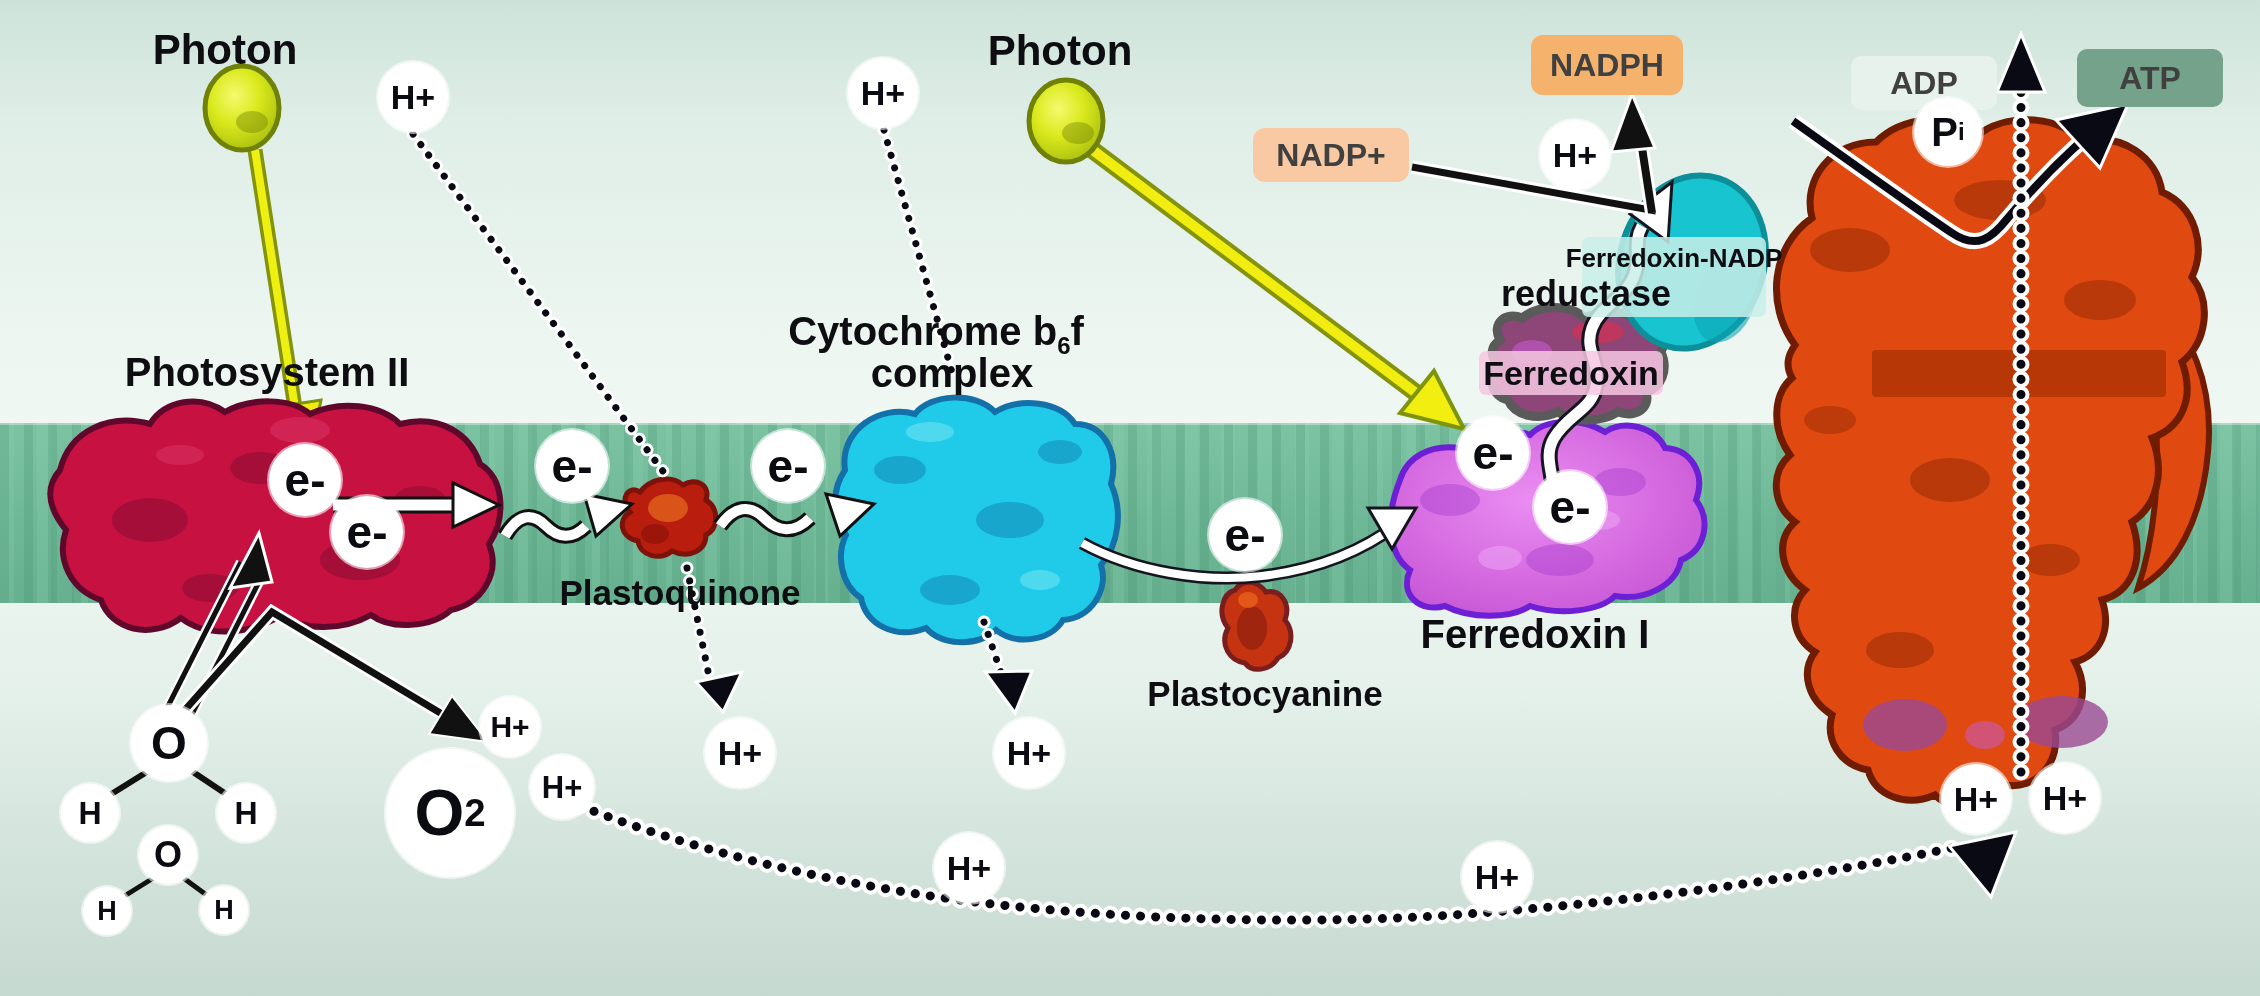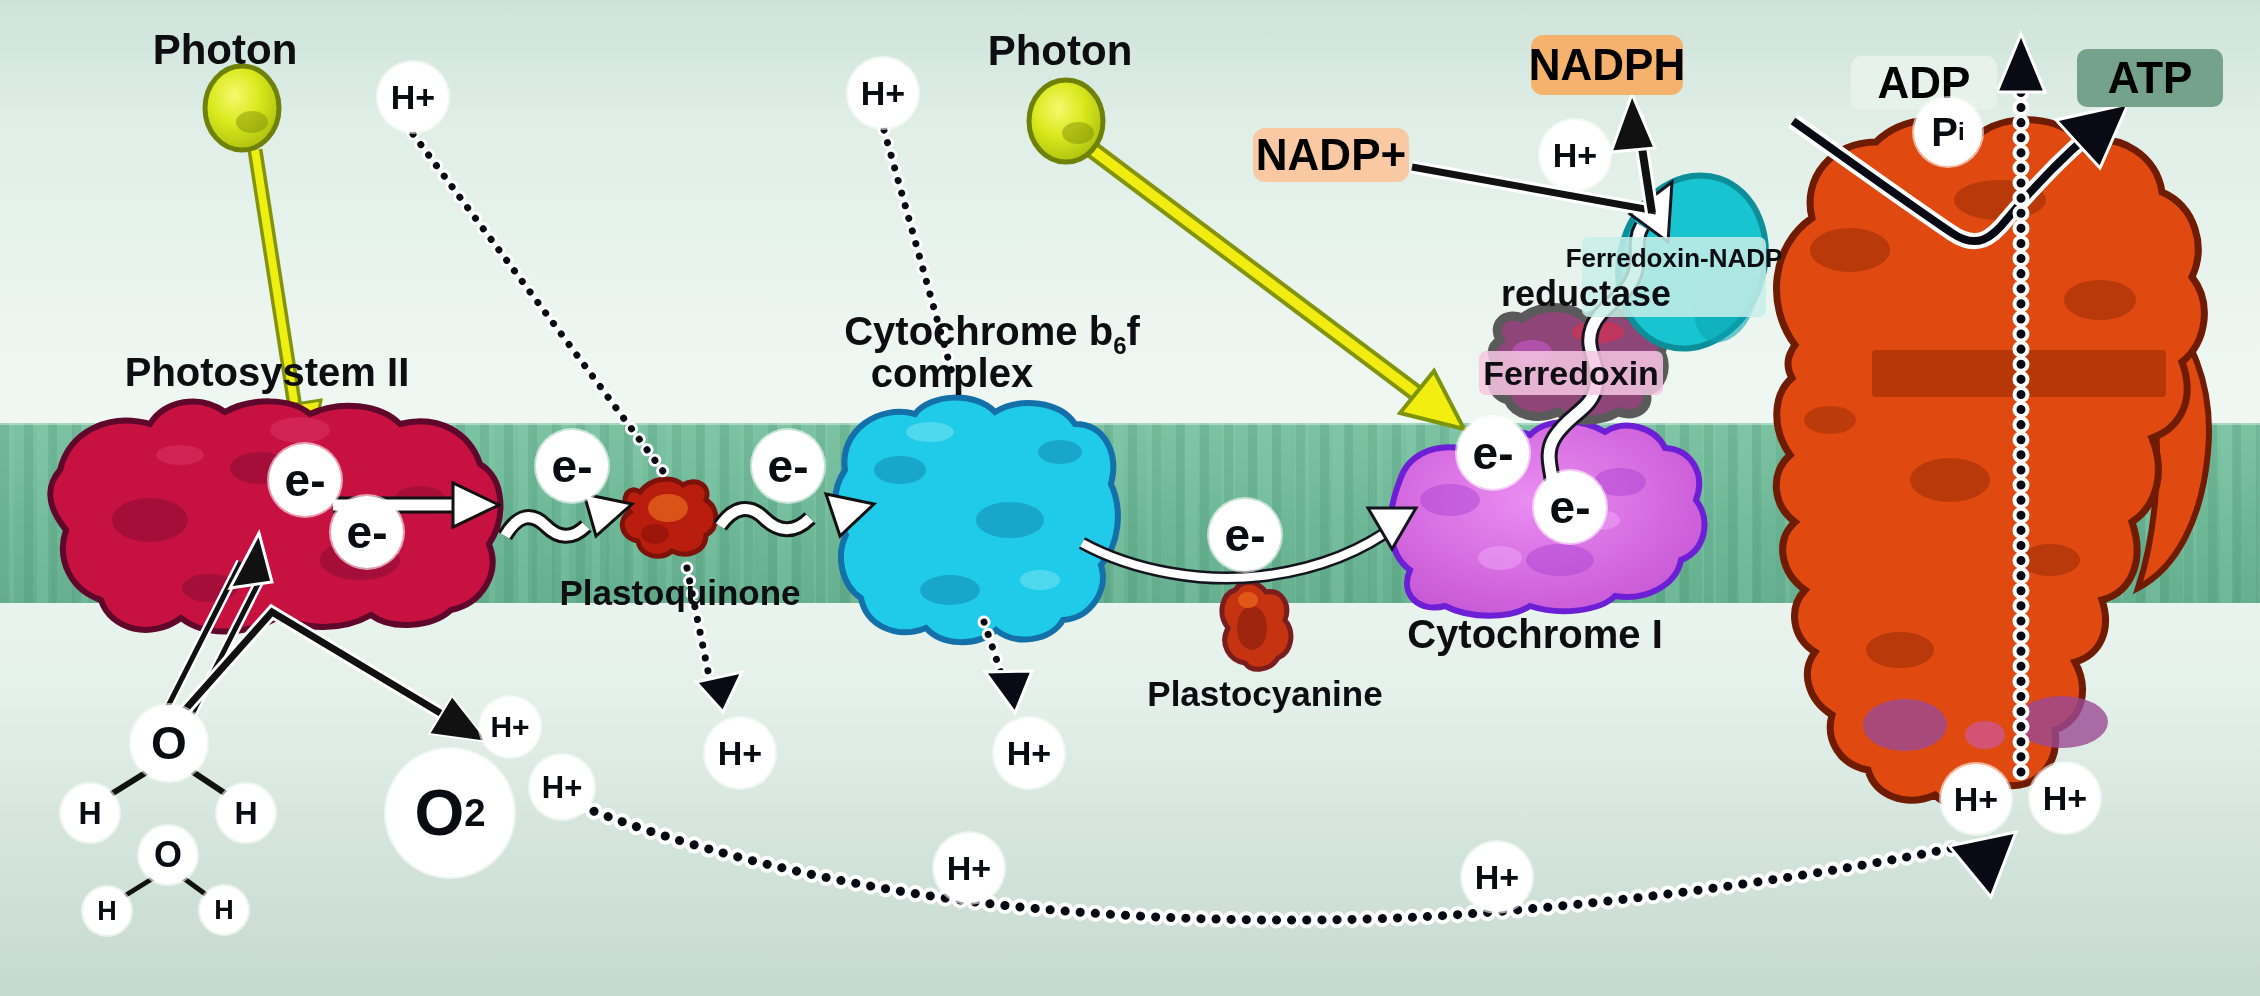--- a/index.html
+++ b/index.html
@@ -29,21 +29,21 @@
     background:#fff;border-radius:50%;
     display:flex;align-items:center;justify-content:center;
     font-weight:bold;color:#0b0b12;line-height:1;
     box-shadow:0 0 0 2px rgba(255,255,255,0.6);
   }
   .eminus{width:72px;height:72px;font-size:46px;}
   .hplus{width:70px;height:70px;font-size:34px;}
   .box{
     position:absolute;transform:translate(-50%,-50%);
     display:flex;align-items:center;justify-content:center;
-    font-weight:bold;font-size:44px;color:#000000;border-radius:12px;line-height:1;
+    font-weight:bold;font-size:32px;color:#404040;border-radius:12px;line-height:1;
   }
   sub{font-size:60%;line-height:0;}
   .bgband{position:absolute;transform:translate(-50%,-50%);border-radius:7px;}
 </style>
 </head>
 <body>
 
 <div id="stage">
 
   <div id="membrane"></div>
@@ -234,25 +234,25 @@
       <path d="M566,800 C680,848 830,884 975,902 C1140,922 1330,925 1480,913 C1650,900 1830,874 1962,846" stroke="#0a0a14" stroke-width="9" stroke-dasharray="0.1 15"></path>
       <polygon points="2016,832 1949,846 1991,897" fill="#0a0a14" stroke="#fff" stroke-width="3"></polygon>
     </g>
   </svg>
 
   <div class="layer">
 
     <div class="lbl" style="left:225px;top:50px;font-size:42px;">Photon</div>
     <div class="lbl" style="left:1060px;top:51px;font-size:42px;">Photon</div>
     <div class="lbl big" style="left:267px;top:372px;">Photosystem II</div>
-    <div class="lbl big" style="left:992px;top:331px;text-align:center;"><span>Cytochrome b</span><sub>6</sub><span>f</span></div>
+    <div class="lbl big" style="left:936px;top:331px;text-align:center;"><span>Cytochrome b</span><sub>6</sub><span>f</span></div>
     <div class="lbl big" style="left:952px;top:373px;">complex</div>
     <div class="lbl med" style="left:680px;top:580px;">Plastoquinone</div>
     <div class="lbl med" style="left:1265px;top:681px;">Plastocyanine</div>
-    <div class="lbl big" style="left:1535px;top:634px;">Cytochrome I</div>
+    <div class="lbl big" style="left:1535px;top:634px;">Ferredoxin I</div>
 
     <div class="bgband" style="left:1571px;top:373px;width:184px;height:44px;background:rgba(246,199,226,0.85);"></div>
     <div class="lbl" style="left:1571px;top:373px;font-size:34px;">Ferredoxin</div>
 
     <div class="bgband" style="left:1674px;top:277px;width:184px;height:80px;background:rgba(201,239,233,0.85);"></div>
     <div class="lbl" style="left:1674px;top:258px;font-size:26px;">Ferredoxin-NADP</div>
     <div class="lbl" style="left:1586px;top:294px;font-size:36px;">reductase</div>
 
 
     <div class="box" style="left:1331px;top:155px;width:156px;height:54px;background:#f8c9a2;">NADP+</div>

